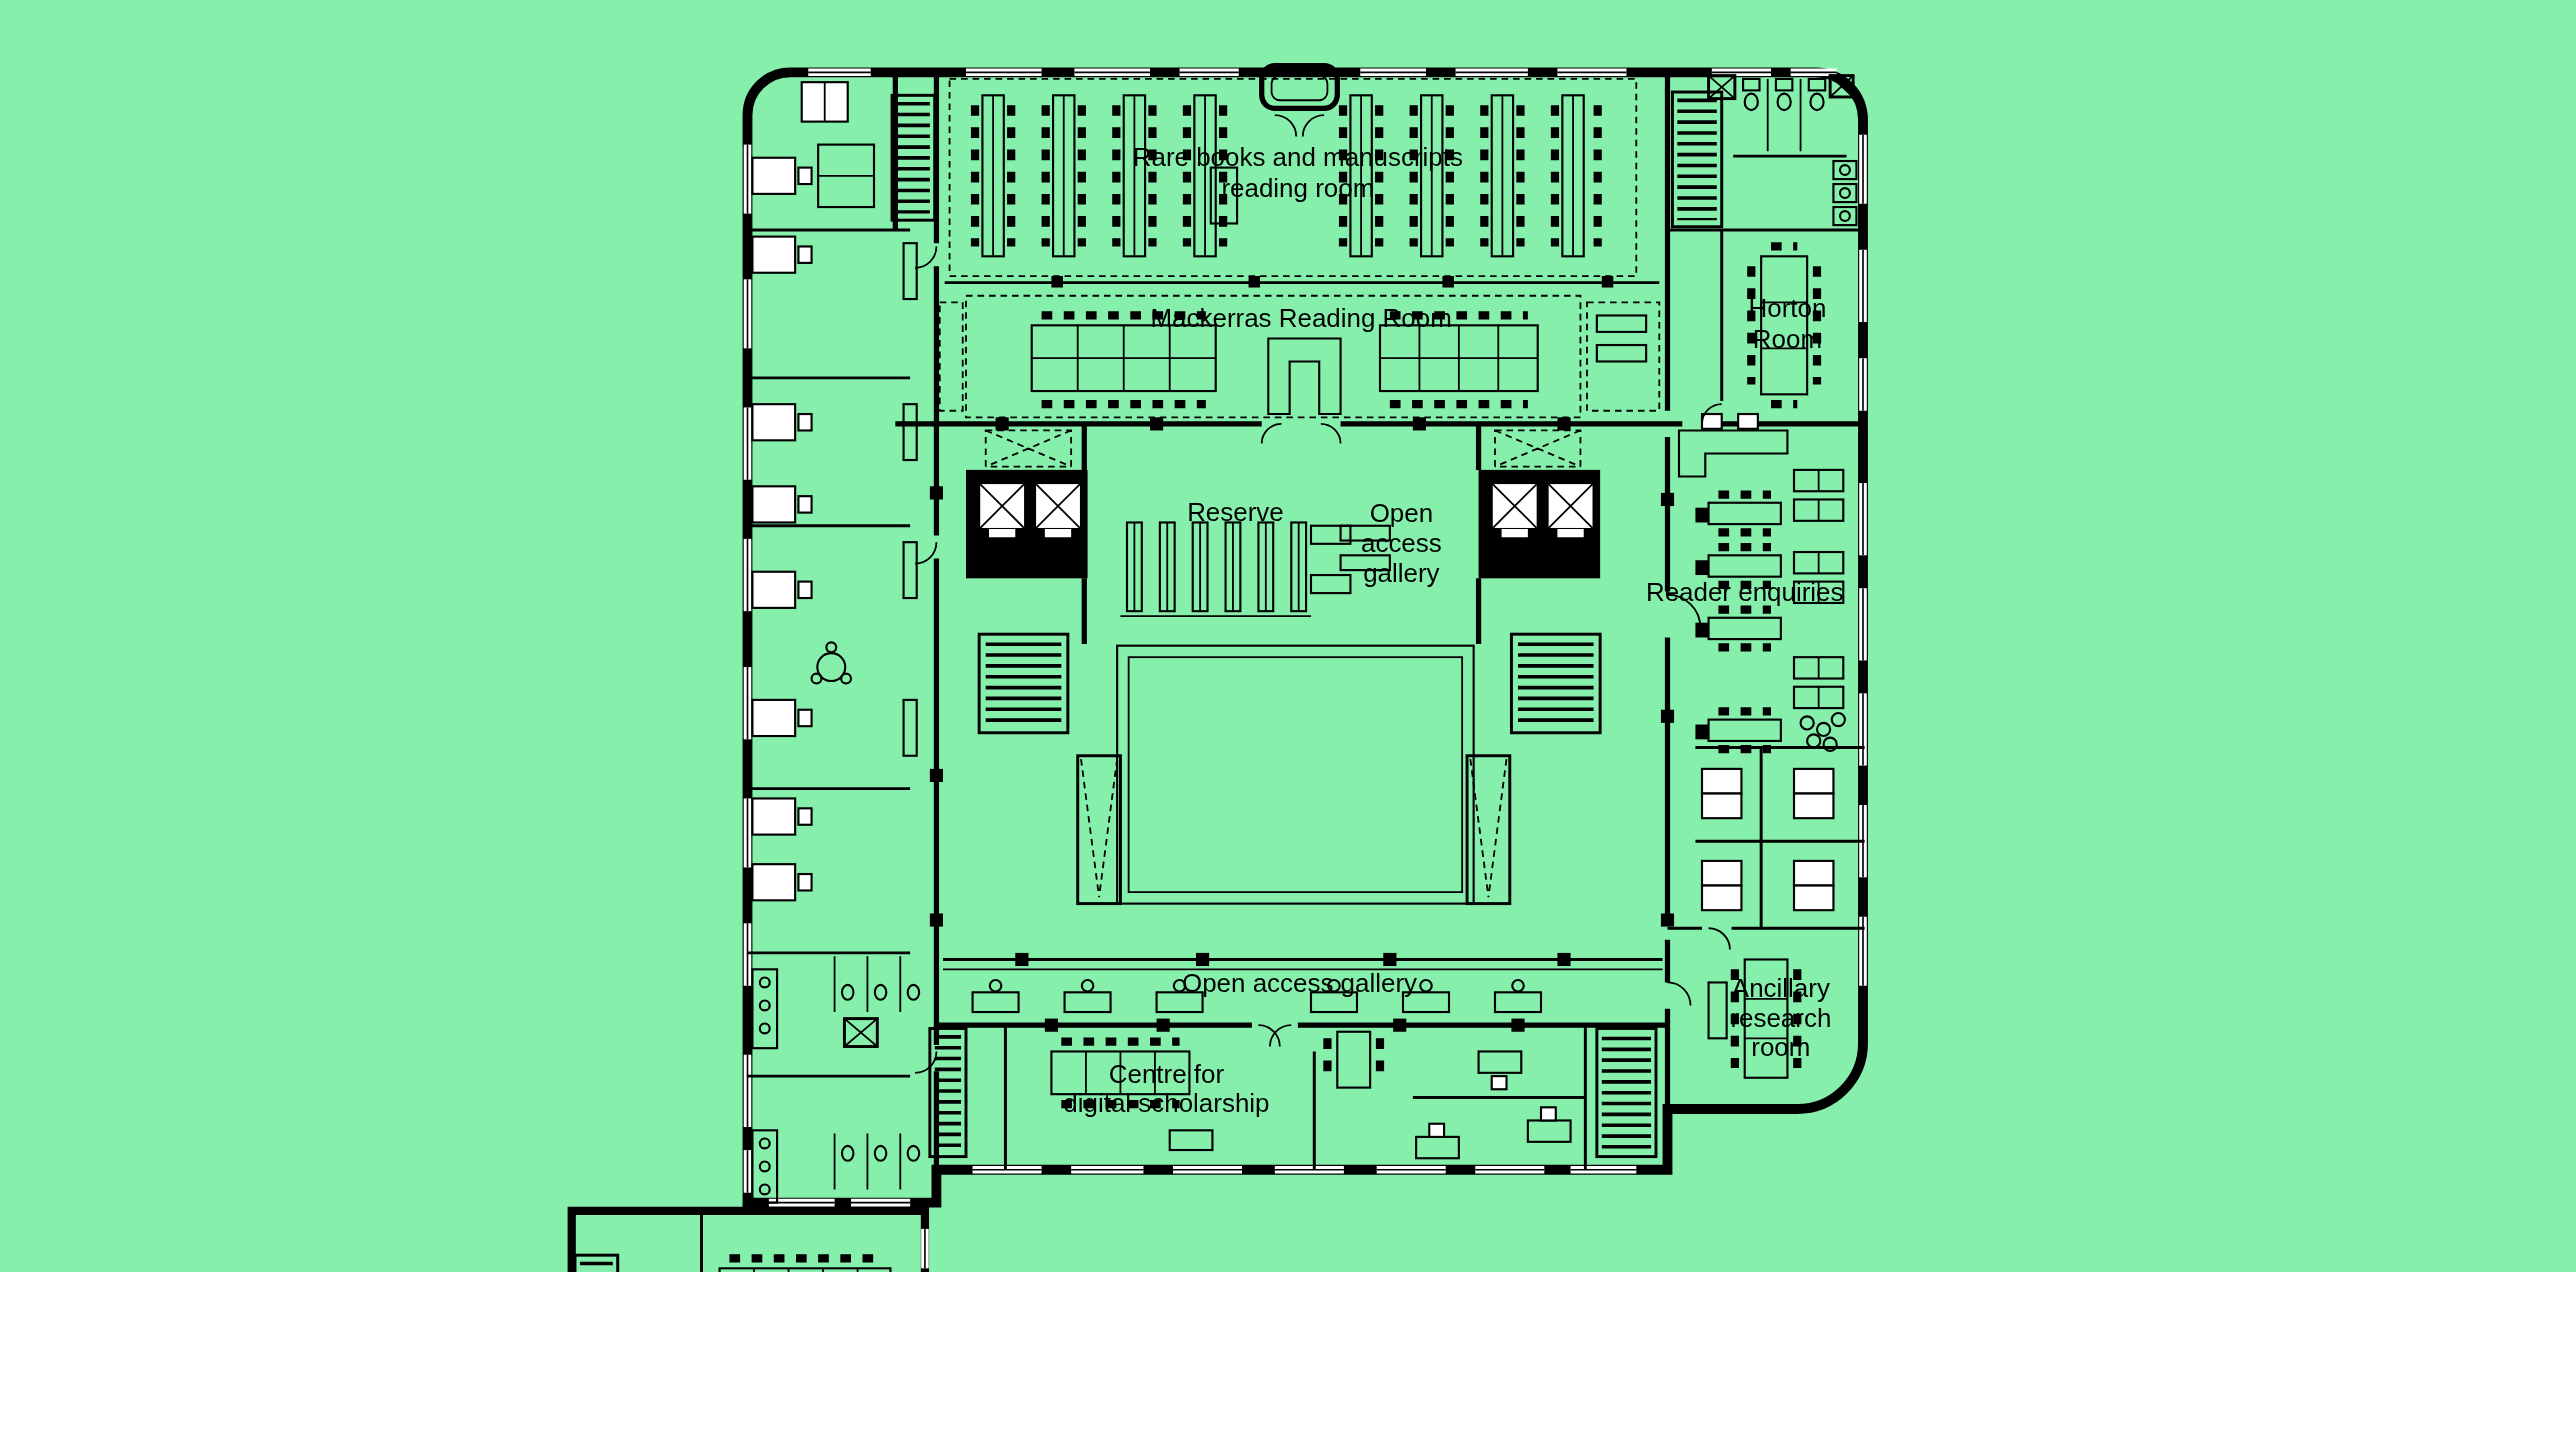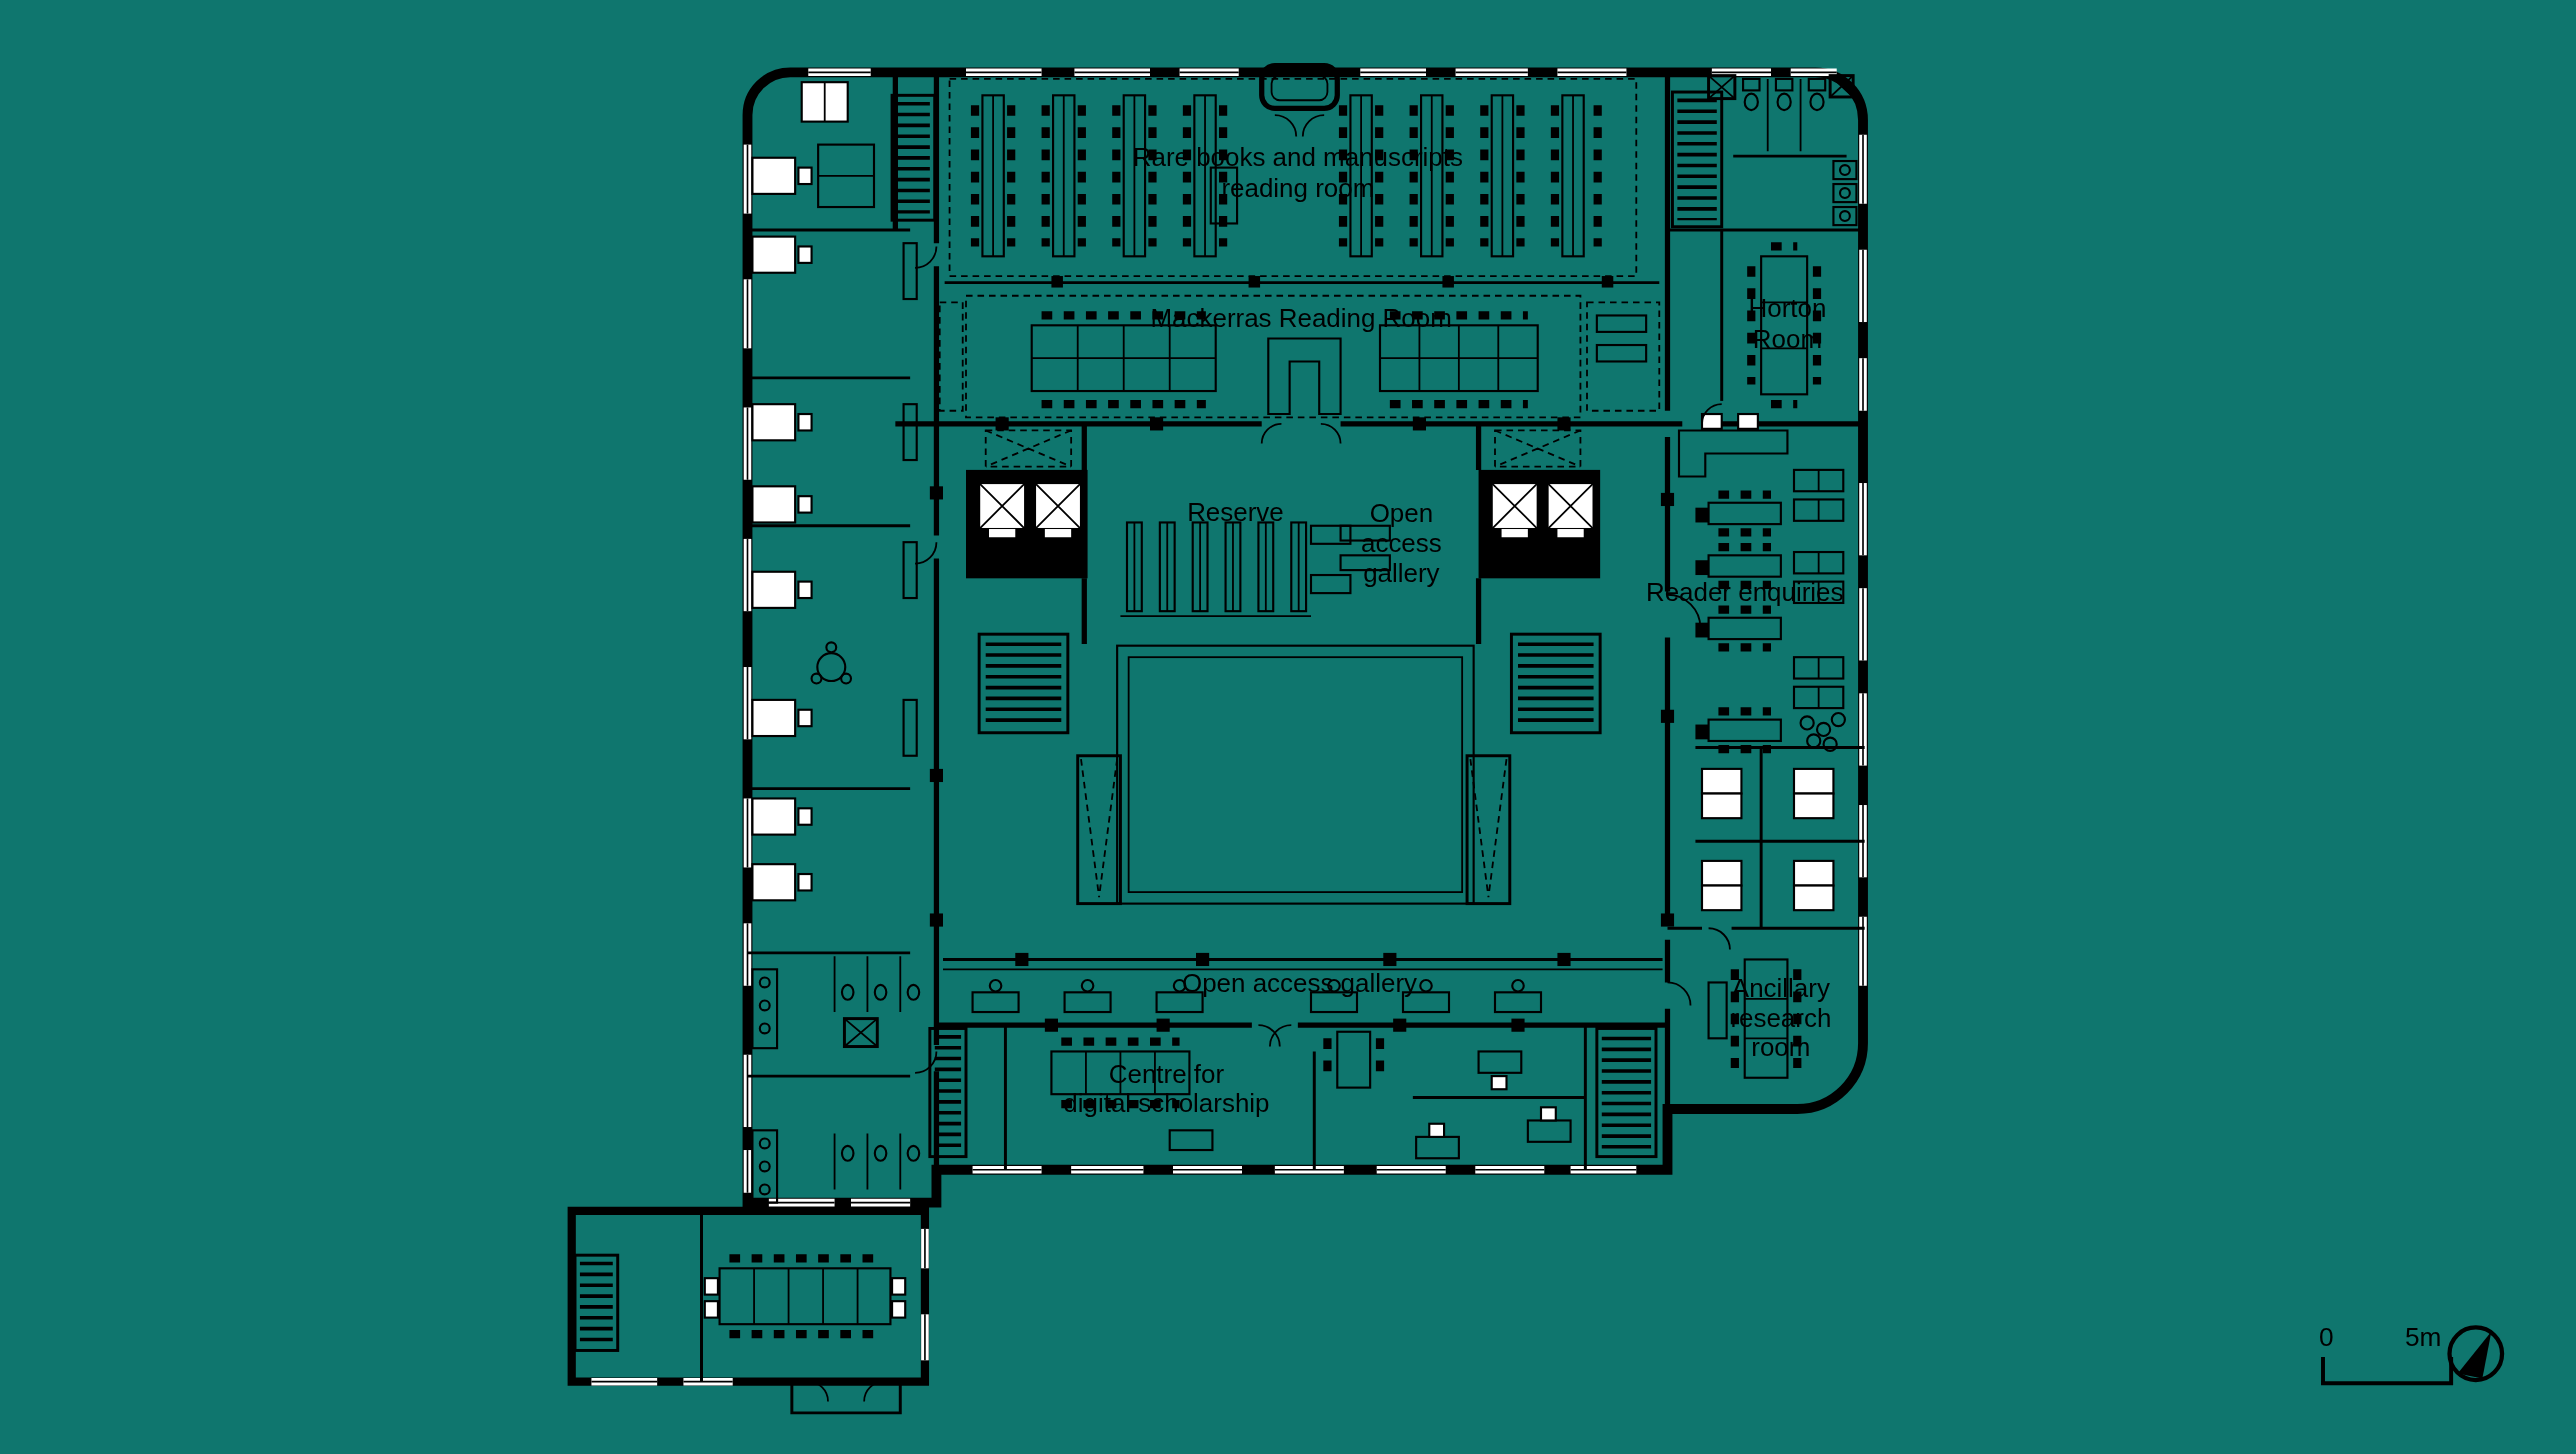--- a/index.html
+++ b/index.html
@@ -1,16 +1,16 @@
 <!DOCTYPE html>
 <html style="font-size:9.4px"><head>
 <meta charset="utf-8">
 <style>
   html,body{margin:0;padding:0;background:#ffffff;}
-  .canvas{width:2576px;height:1454px;background:#0f766e;overflow:hidden;}
+  .canvas{width:2576px;height:1272px;background:#86efac;overflow:hidden;}
   svg{display:block;}
   
   .o  {fill:none;stroke:#000;stroke-width:6;stroke-linejoin:miter;}
   .o2 {fill:none;stroke:#000;stroke-width:5;}
   .s3 {fill:none;stroke:#000;stroke-width:3.2;}
   .p  {fill:none;stroke:#000;stroke-width:1.8;}
   .t  {fill:none;stroke:#000;stroke-width:1.1;}
   .f  {fill:#fff;stroke:#000;stroke-width:1.3;}
   .fn {fill:none;stroke:#000;stroke-width:1.3;}
   .ch {fill:none;stroke:#000;stroke-width:5;stroke-dasharray:6.5 7;}

